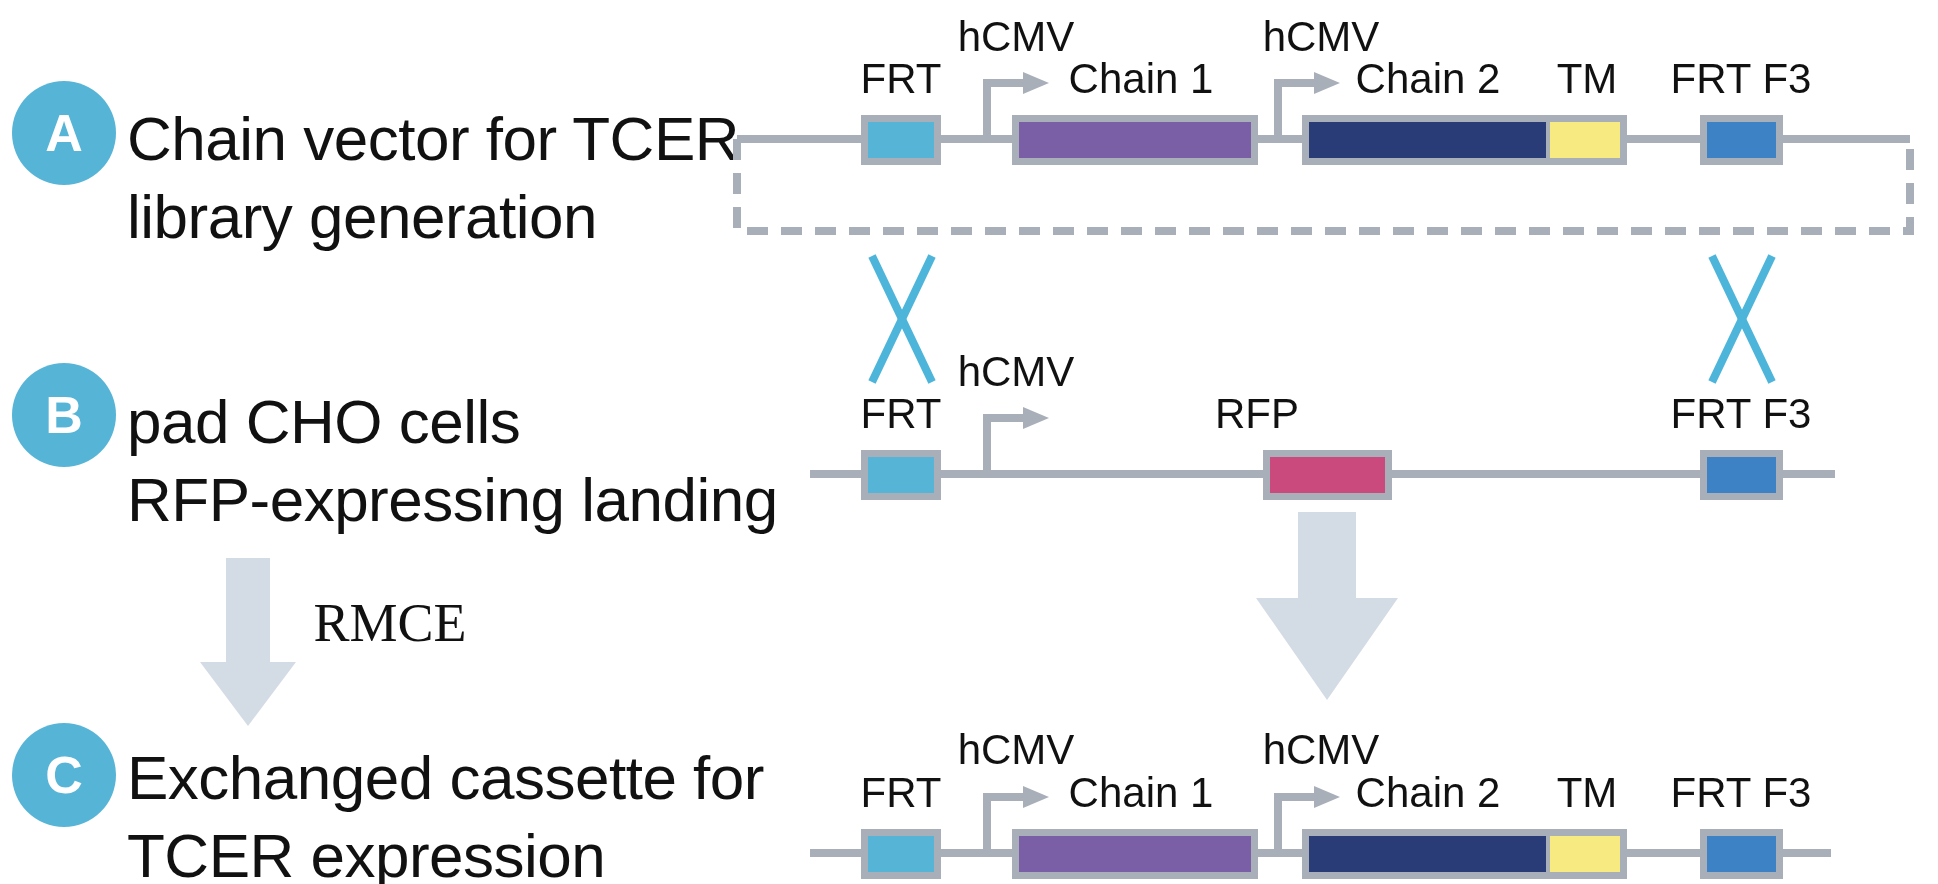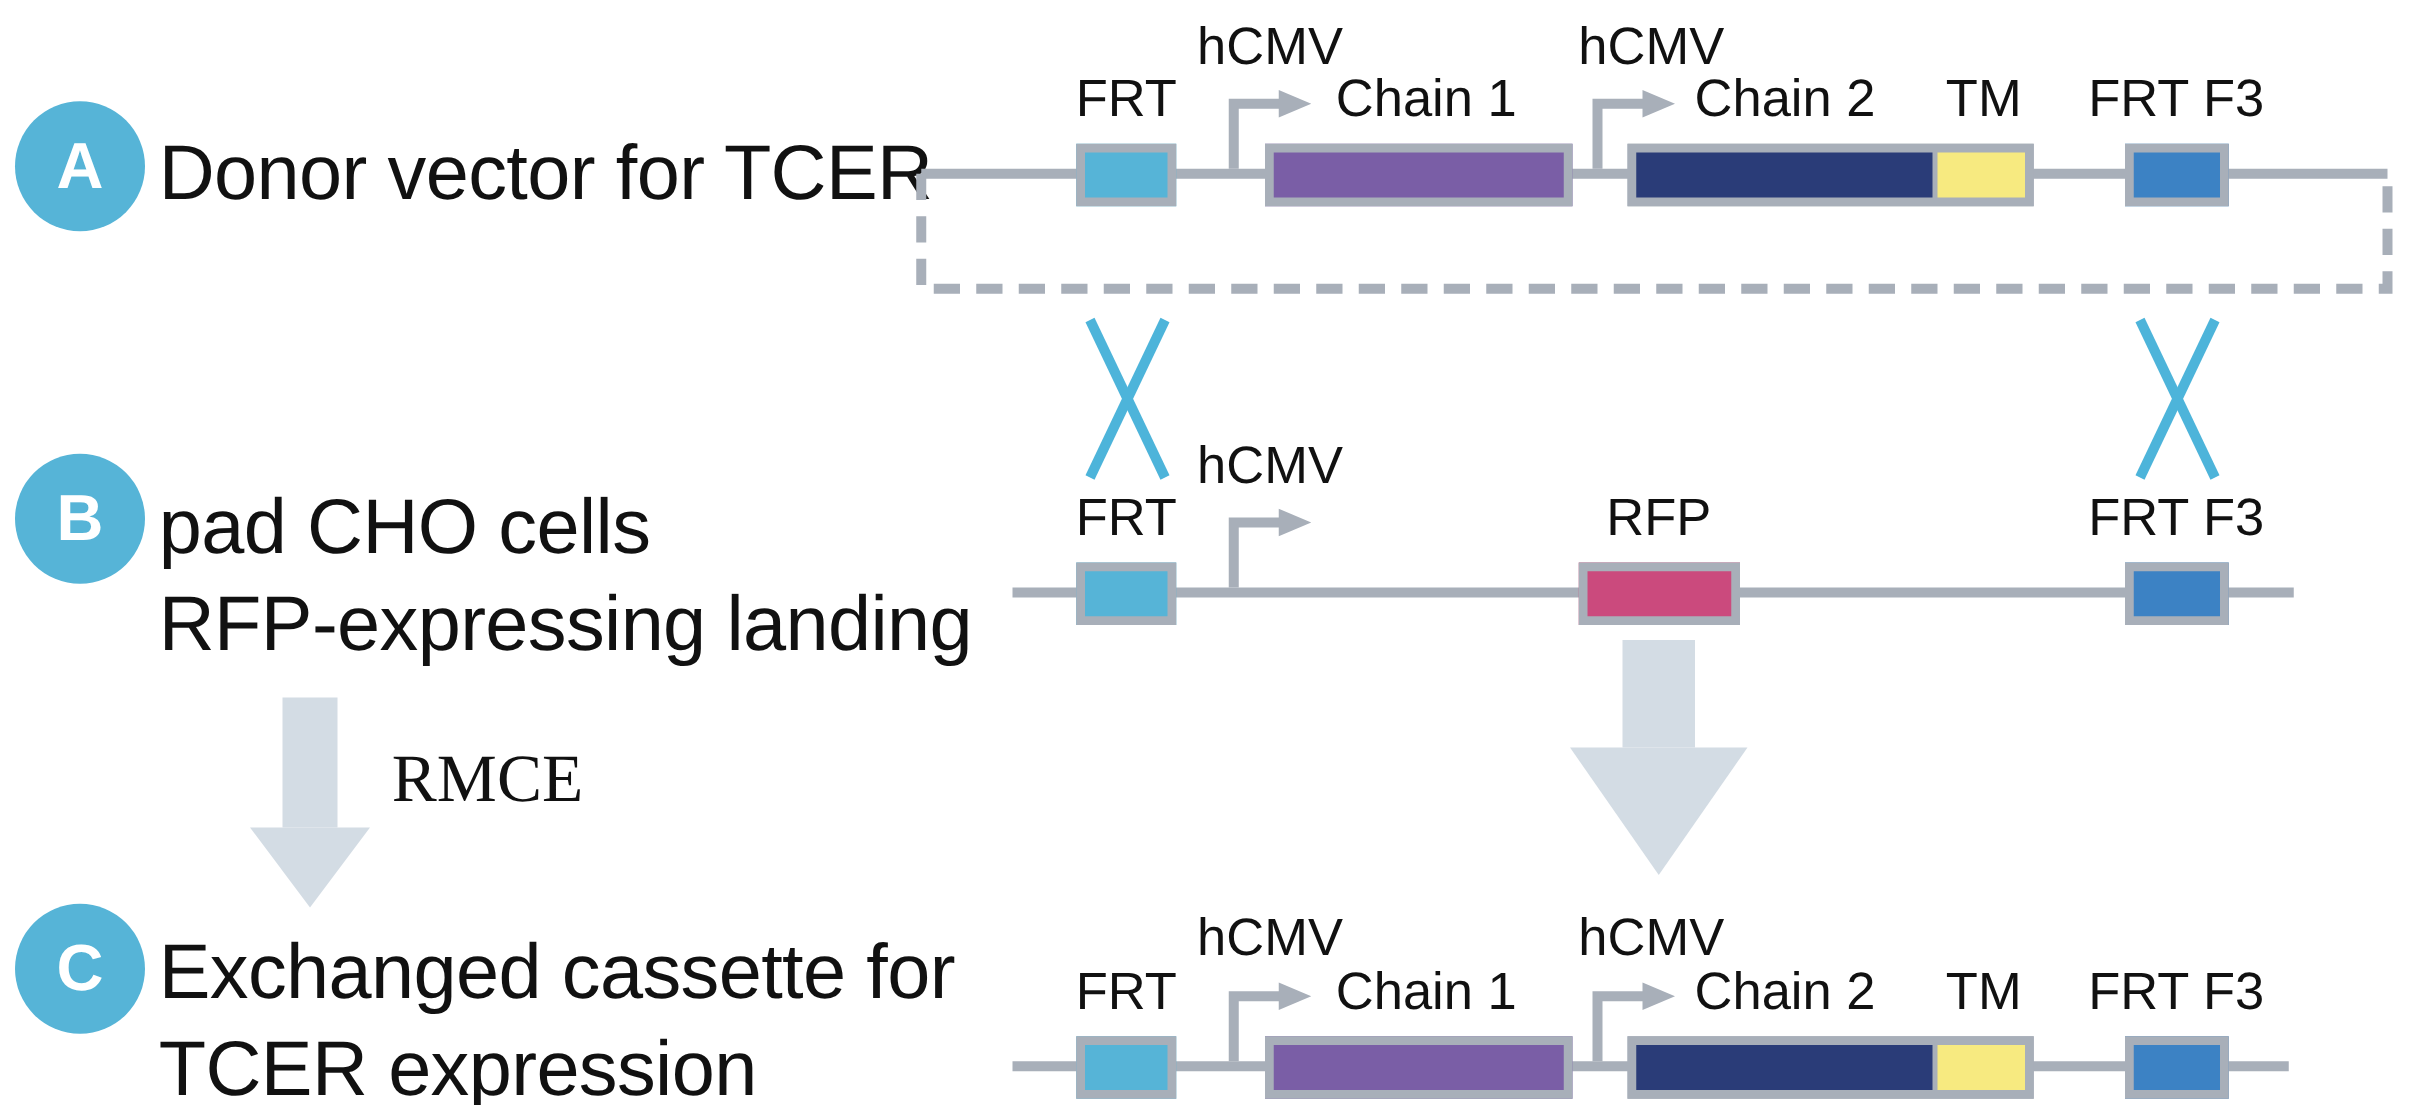--- a/index.html
+++ b/index.html
@@ -47,21 +47,22 @@
 </style>
 </head>
 <body>
 
 <div id="canvas">
 
   <div class="badge" style="top:81px;">
     <span>A</span>
   </div>
   <div class="caption" style="top:100px;">
-    <div>Donor vector for TCER</div>
+    <div>Chain vector for TCER</div>
+    <div>library generation</div>
   </div>
 
   <div class="badge" style="top:363px;">
     <span>B</span>
   </div>
   <div class="caption" style="top:383px;">
     <div>pad CHO cells</div>
     <div>RFP-expressing landing</div>
   </div>
 
@@ -130,21 +131,21 @@
     <path d="M8 66 L8 14 L46 14" fill="none" stroke="var(--gray)" stroke-width="8"></path>
     <polygon points="44,3 70,14 44,25" fill="var(--gray)"></polygon>
   </svg>
 
   <div class="gbox fill-lblue" style="left:861px;top:450px;width:80px;"></div>
   <div class="gbox fill-pink" style="left:1263px;top:450px;width:129px;"></div>
   <div class="gbox fill-mblue" style="left:1700px;top:450px;width:83px;"></div>
 
   <div class="glabel" style="left:1016px;top:348px;">hCMV</div>
   <div class="glabel" style="left:901px;top:390px;">FRT</div>
-  <div class="glabel" style="left:1327px;top:390px;">RFP</div>
+  <div class="glabel" style="left:1257px;top:390px;">RFP</div>
   <div class="glabel" style="left:1741px;top:390px;">FRT F3</div>
 
   <div class="backbone" style="left:810px;top:849px;width:1021px;"></div>
 
   <svg class="abs" style="left:979px;top:783px;" width="80" height="66" viewBox="0 0 80 66">
     <path d="M8 66 L8 14 L46 14" fill="none" stroke="var(--gray)" stroke-width="8"></path>
     <polygon points="44,3 70,14 44,25" fill="var(--gray)"></polygon>
   </svg>
   <svg class="abs" style="left:1270px;top:783px;" width="80" height="66" viewBox="0 0 80 66">
     <path d="M8 66 L8 14 L46 14" fill="none" stroke="var(--gray)" stroke-width="8"></path>

